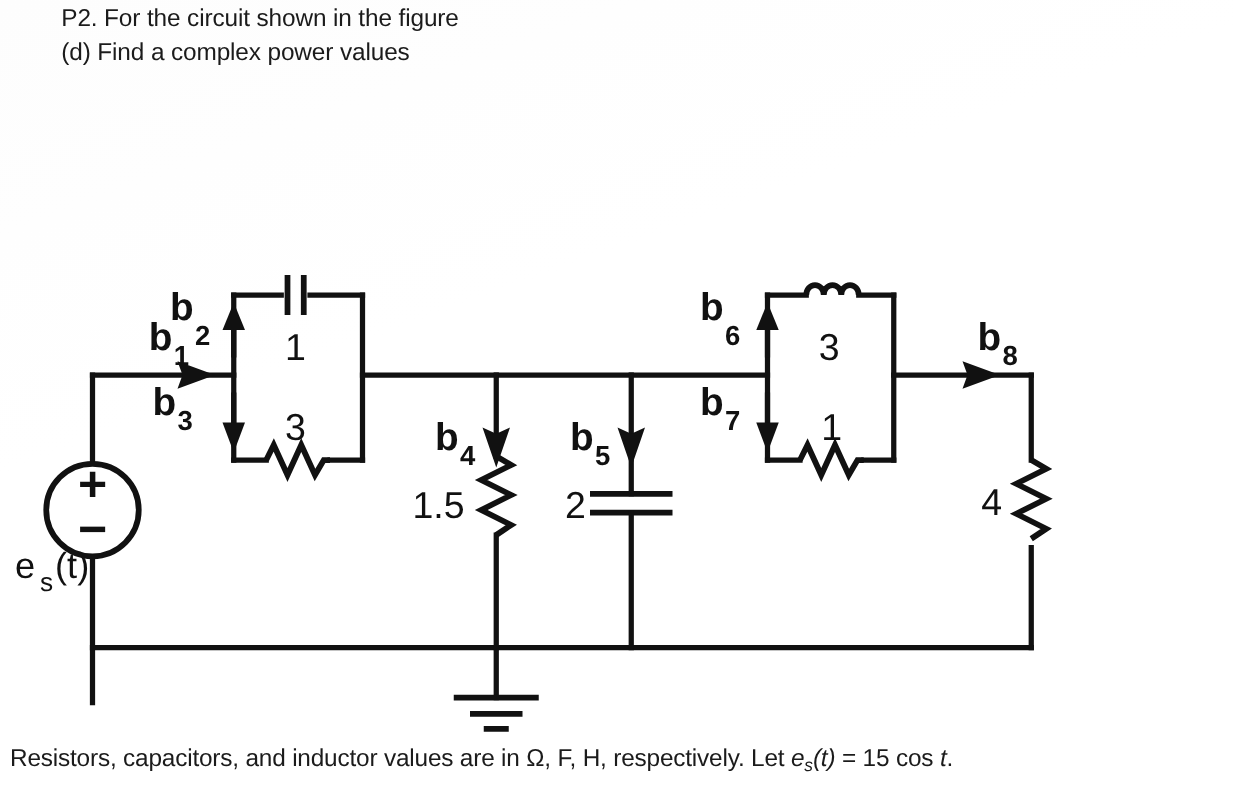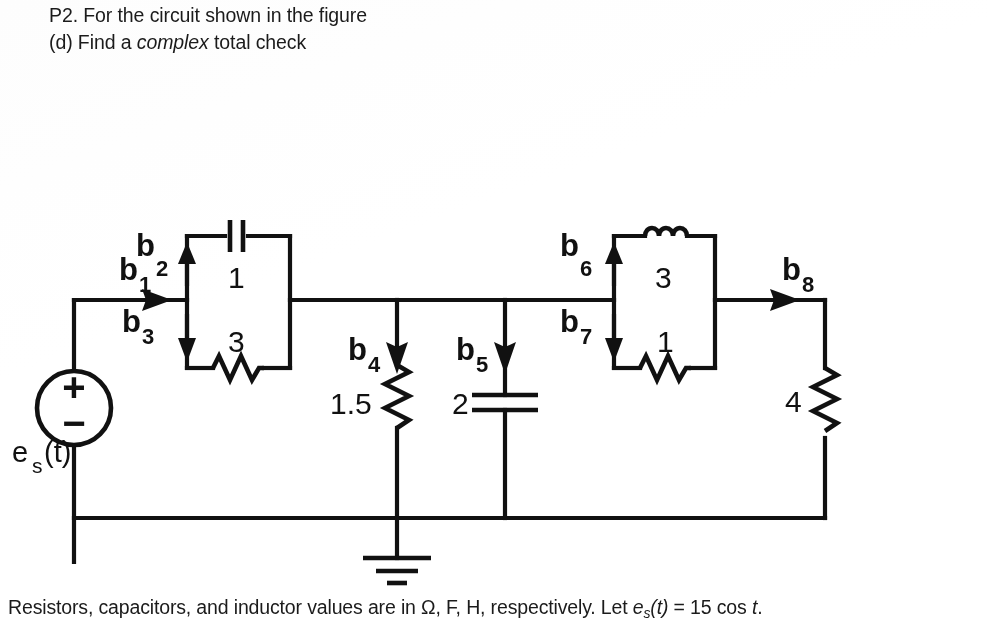--- a/index.html
+++ b/index.html
@@ -24,21 +24,21 @@
     width: 960px;
     margin-left: 41px;
   }
   .stmt-line {
     font-size: 19.5px;
     line-height: 26.6px;
     letter-spacing: -0.1px;
     white-space: pre;
     color: #1b1b1b;
   }
-  .stmt-line .ital { font-style: italic; }
+  .stmt-line .ital { }
 
   #circuit-figure {
     position: absolute;
     left: 0;
     top: 190px;
     width: 987px;
     height: 400px;
   }
   #circuit-svg { display: block; }
 
@@ -123,21 +123,21 @@
     font-style: italic;
     font-size: 14px;
     vertical-align: -4px;
   }
 </style>
 </head>
 <body>
 
 <div id="problem-statement">
   <div class="stmt-line">P2. For the circuit shown in the figure</div>
-  <div class="stmt-line"><span>(d) Find a </span><span class="ital">complex</span><span> total check</span></div>
+  <div class="stmt-line"><span>(d) Find a </span><span class="ital">complex</span><span> power values</span></div>
 </div>
 
 <div id="circuit-figure">
 <svg id="circuit-svg" width="987" height="400" viewBox="0 0 987 400" xmlns="http://www.w3.org/2000/svg">
 
   <path class="wire" d="M 74 110 L 74 372"></path>
 
   <path class="wire" d="M 74 110 L 187 110"></path>
 
   <path class="wire" d="M 74 328 L 825 328"></path>

